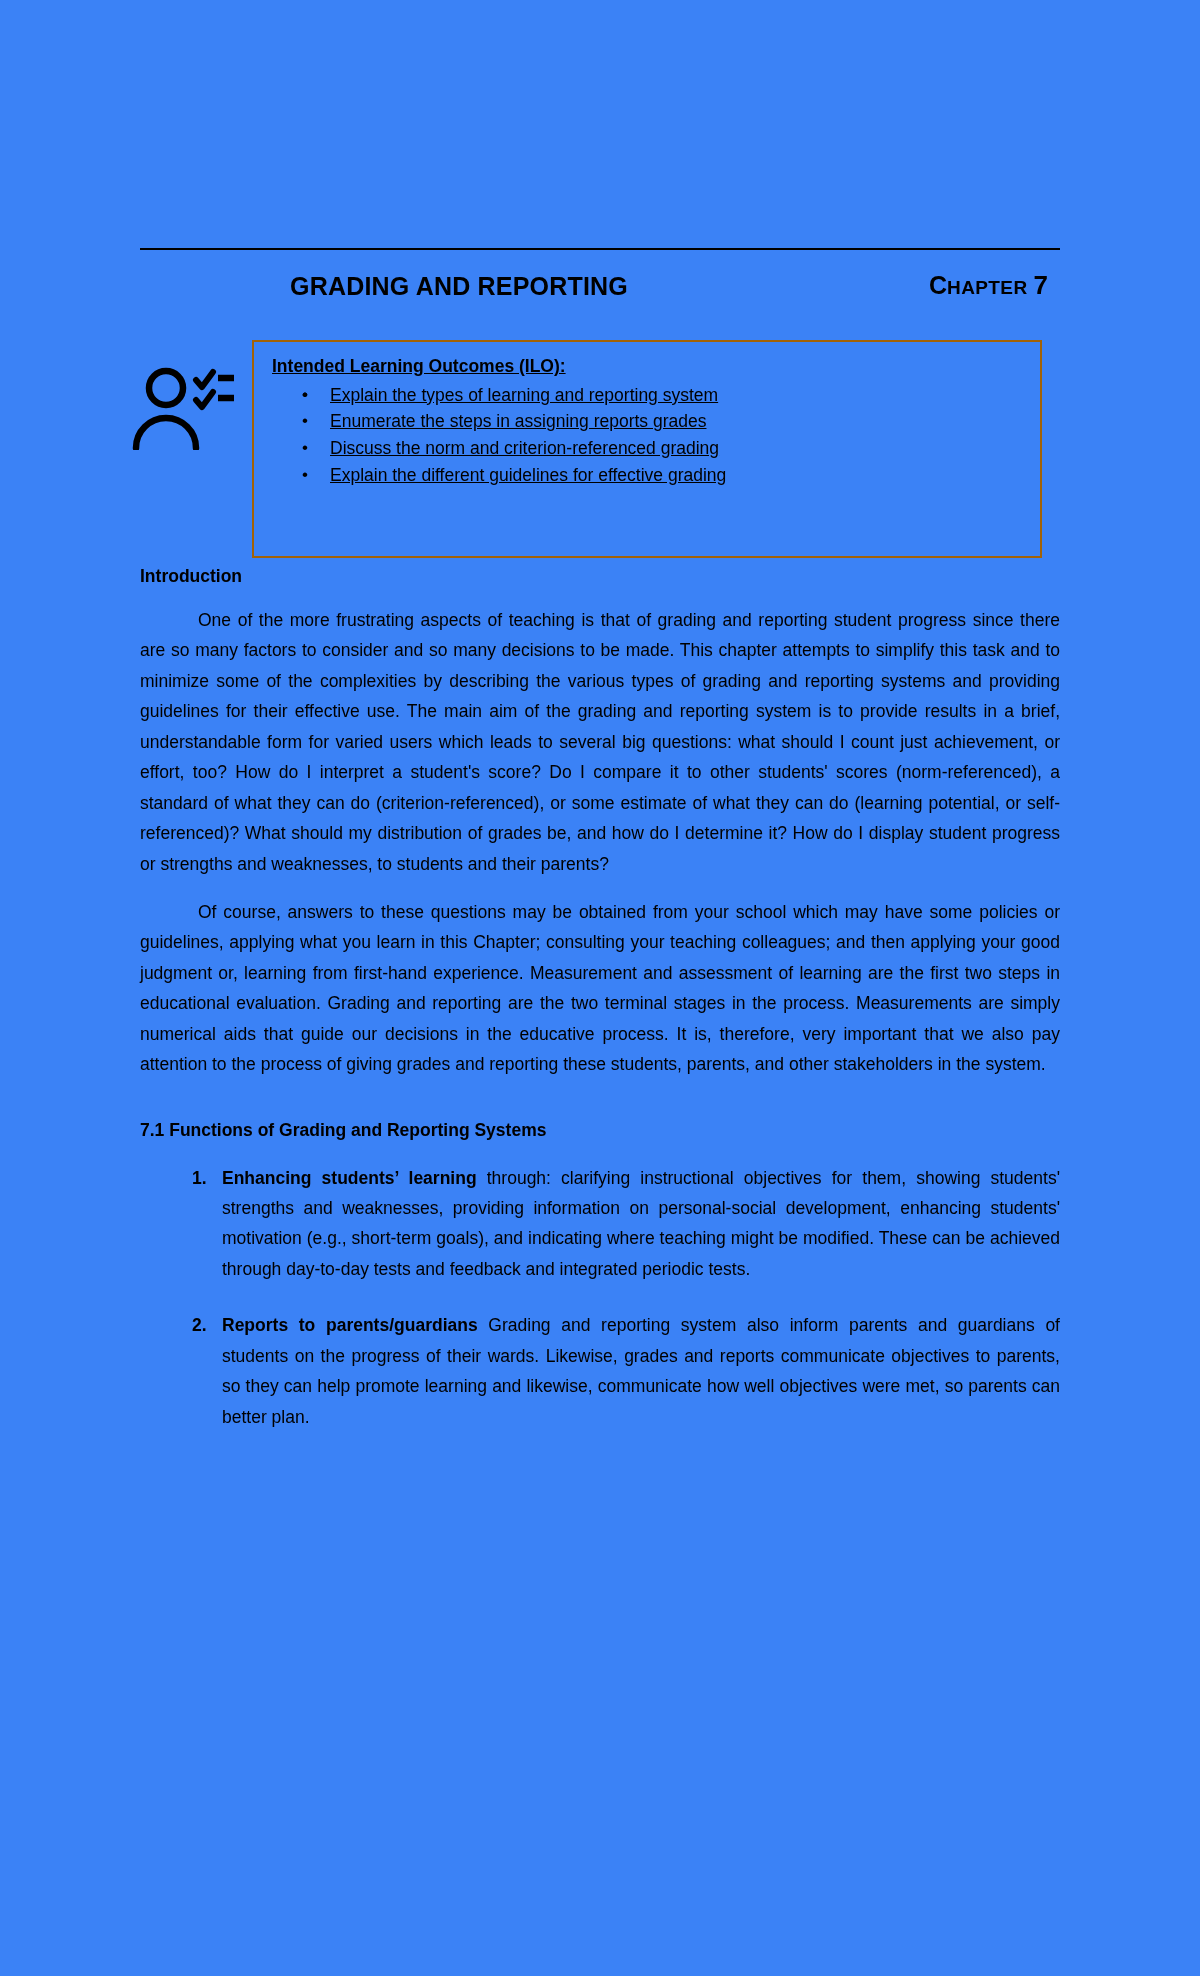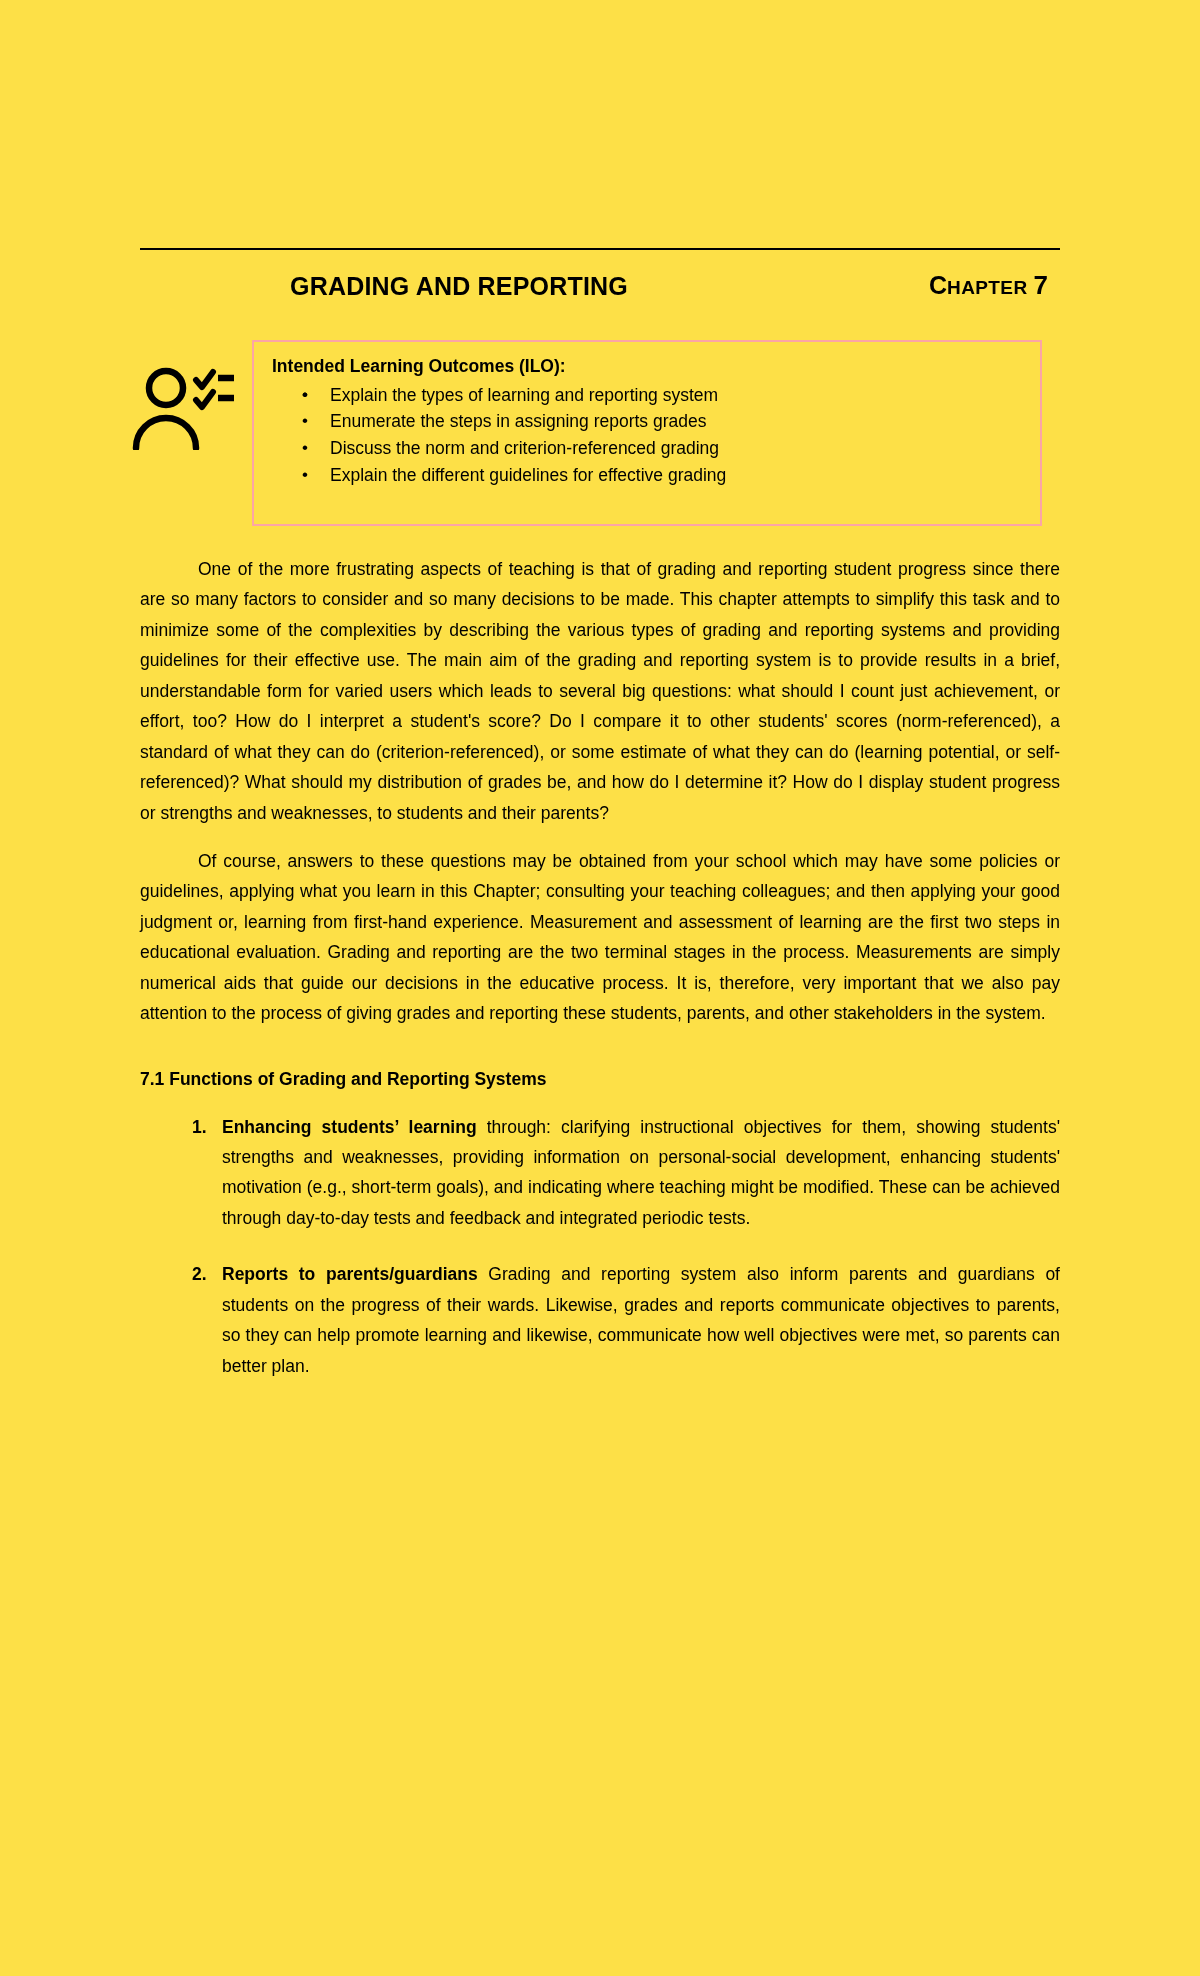--- a/index.html
+++ b/index.html
@@ -11,21 +11,21 @@
     background: #ffffff;
     font-family: "Liberation Sans", sans-serif;
     color: #000000;
     -webkit-font-smoothing: antialiased;
   }
 
   .page {
     position: relative;
     width: 1200px;
     height: 1976px;
-    background: #fde047;
+    background: #3b82f6;
   }
 
   
   .content {
     position: absolute;
     left: 140px;
     top: 0;
     width: 920px;
   }
 
@@ -85,23 +85,24 @@
     left: -14px;
     top: 24px;
     width: 108px;
     height: 86px;
   }
   .ilo-box {
     position: absolute;
     left: 112px;
     top: 0;
     width: 790px;
-    height: 186px;
-    border: 2px solid #fca5a5;
+    height: 218px;
+    border: 2px solid #a16207;
     padding: 14px 16px 10px 18px;
+    text-decoration: underline;
   }
   .ilo-heading {
     font-size: 17.5px;
     font-weight: bold;
     line-height: 1.25;
     margin: 0 0 4px 0;
   }
   .ilo-list {
     margin: 0;
     padding: 0;
@@ -204,20 +205,21 @@
         <ul class="ilo-list">
           <li><span class="bullet">•</span></li>
           <li><span class="bullet">•</span><span>Explain the types of learning and reporting system</span></li>
           <li><span class="bullet">•</span><span>Enumerate the steps in assigning reports grades</span></li>
           <li><span class="bullet">•</span><span>Discuss the norm and criterion-referenced grading</span></li>
           <li><span class="bullet">•</span><span>Explain the different guidelines for effective grading</span></li>
         </ul>
       </div>
     </div>
 
+    <h2 class="sec-heading">Introduction</h2>
     <p class="body indent">One of the more frustrating aspects of teaching is that of grading and reporting student progress since there are so many factors to consider and so many decisions to be made. This chapter attempts to simplify this task and to minimize some of the complexities by describing the various types of grading and reporting systems and providing guidelines for their effective use. The main aim of the grading and reporting system is to provide results in a brief, understandable form for varied users which leads to several big questions: what should I count just achievement, or effort, too? How do I interpret a student's score? Do I compare it to other students' scores (norm-referenced), a standard of what they can do (criterion-referenced), or some estimate of what they can do (learning potential, or self-referenced)? What should my distribution of grades be, and how do I determine it? How do I display student progress or strengths and weaknesses, to students and their parents?</p>
     <p class="body indent">Of course, answers to these questions may be obtained from your school which may have some policies or guidelines, applying what you learn in this Chapter; consulting your teaching colleagues; and then applying your good judgment or, learning from first-hand experience. Measurement and assessment of learning are the first two steps in educational evaluation. Grading and reporting are the two terminal stages in the process. Measurements are simply numerical aids that guide our decisions in the educative process. It is, therefore, very important that we also pay attention to the process of giving grades and reporting these students, parents, and other stakeholders in the system.</p>
 
     <h2 class="sec-heading" style="margin-top:40px">7.1 Functions of Grading and Reporting Systems</h2>
 
     <ol class="numlist">
       <li>
         <span class="num">1.</span><span class="lead">Enhancing students’ learning</span><span> through: clarifying instructional objectives for them, showing students' strengths and weaknesses, providing information on personal-social development, enhancing students' motivation (e.g., short-term goals), and indicating where teaching might be modified. These can be achieved through day-to-day tests and feedback and integrated periodic tests.</span>
       </li>
       <li>

